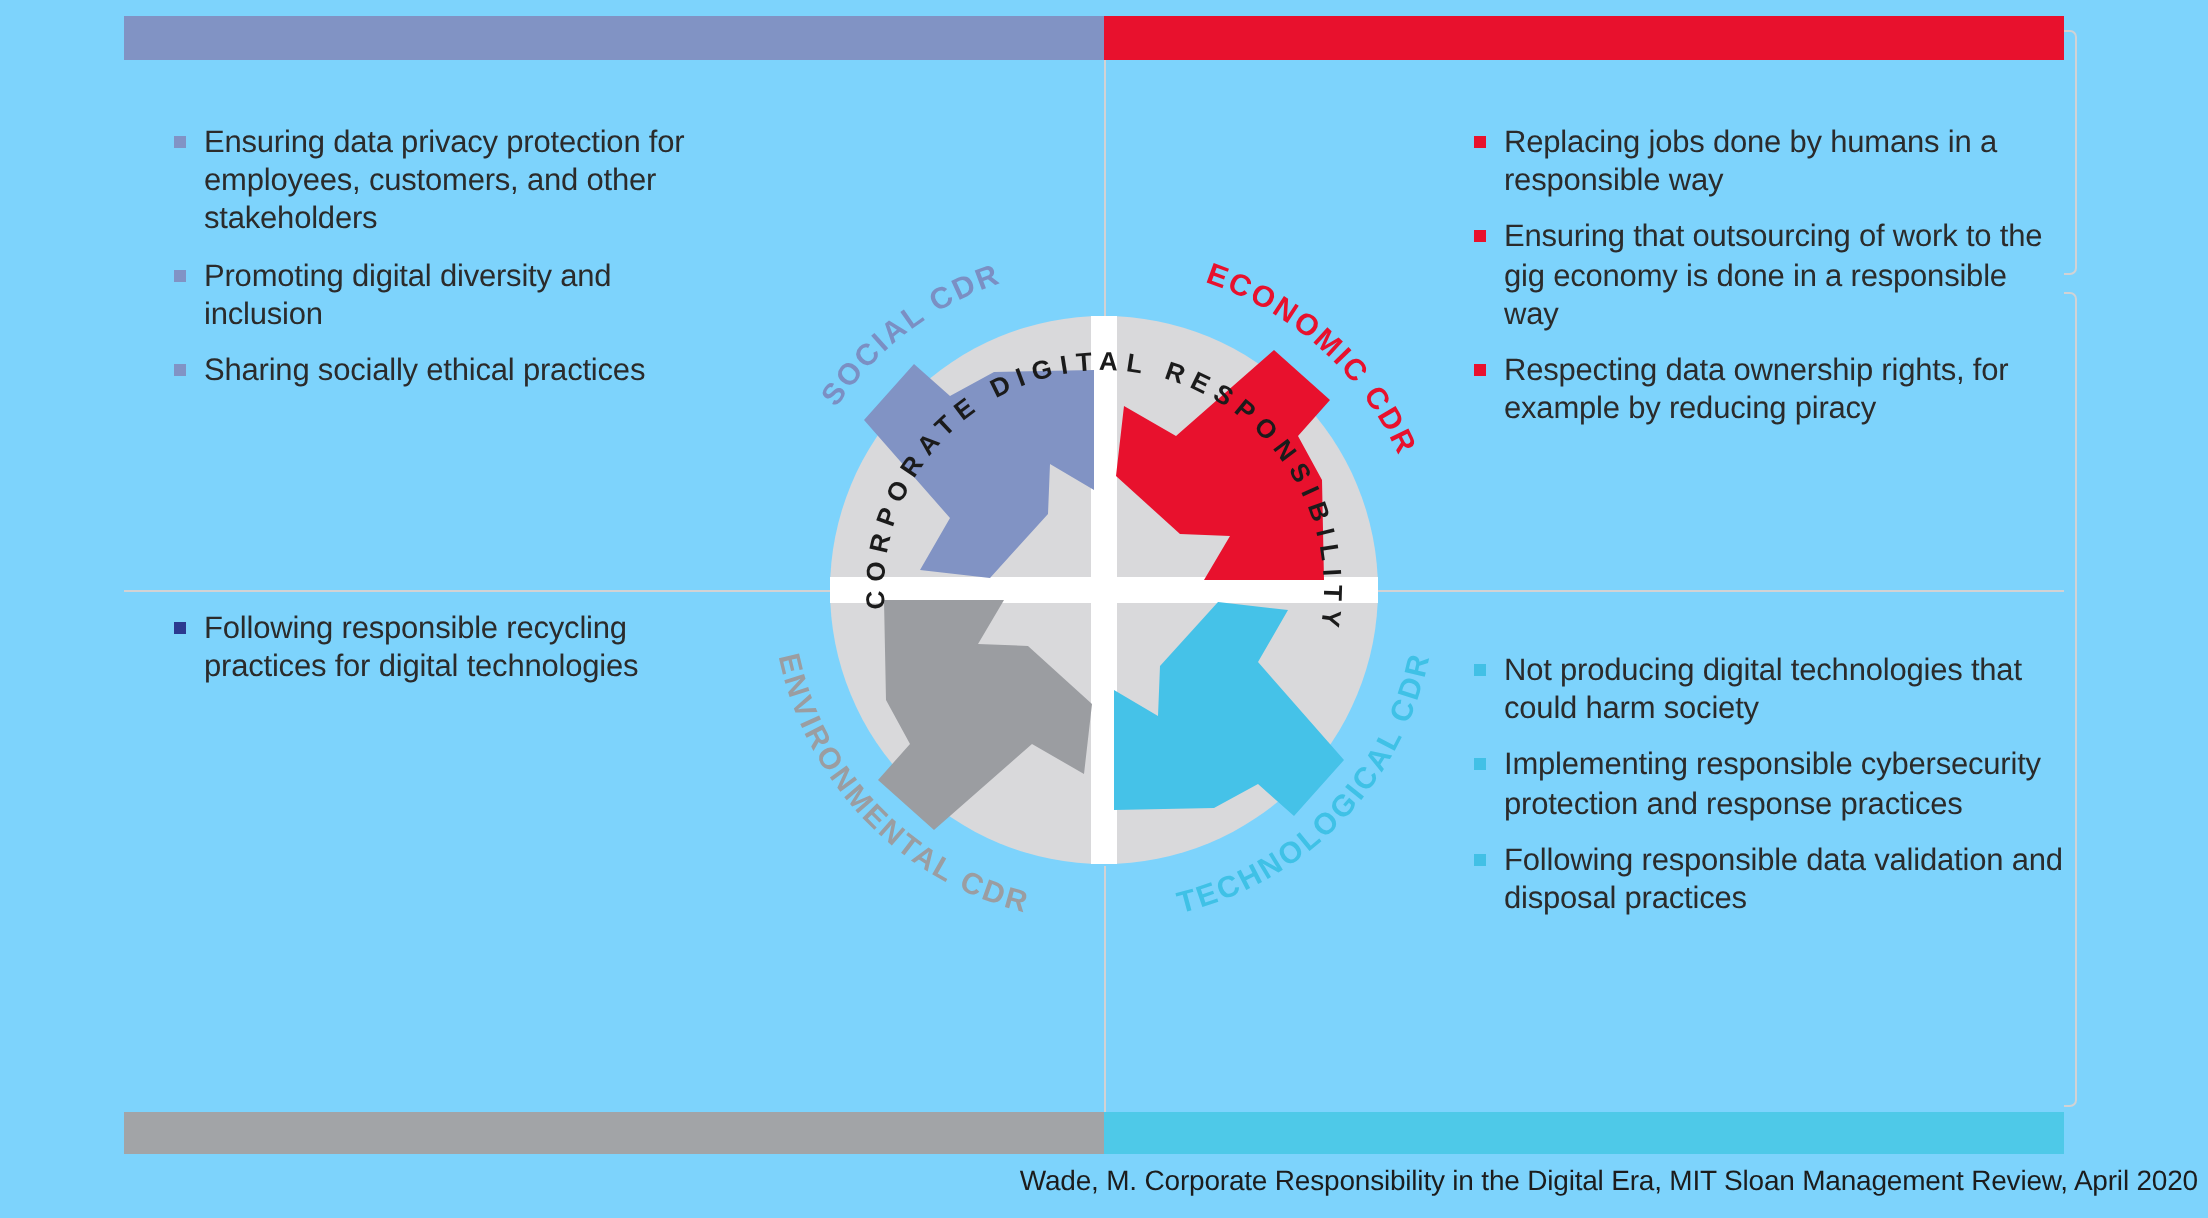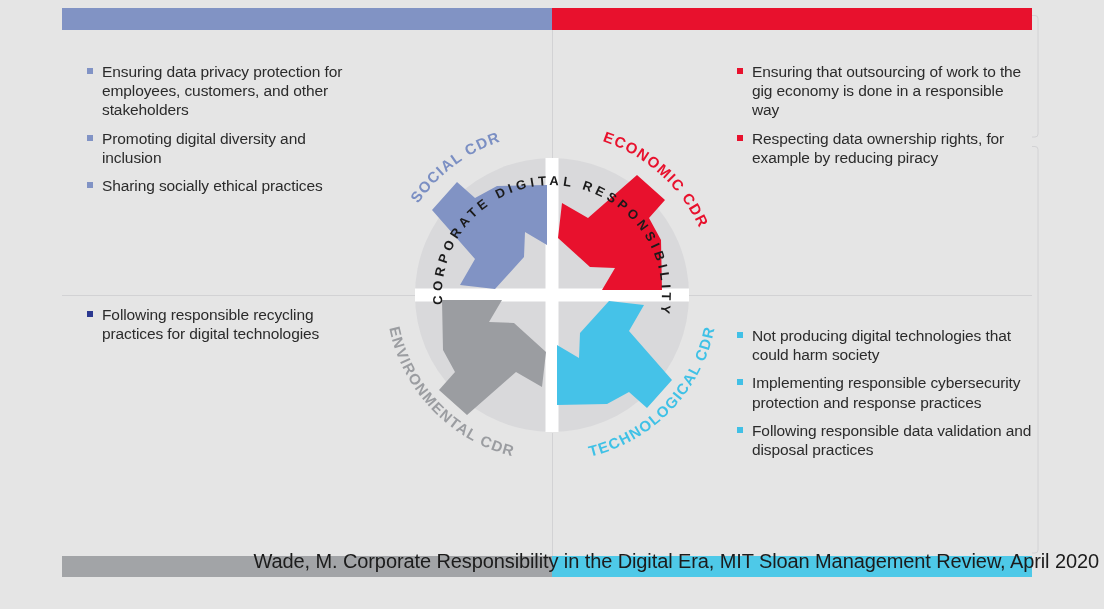--- a/index.html
+++ b/index.html
@@ -1,17 +1,17 @@
 <!DOCTYPE html>
 <html><head>
 <meta charset="utf-8">
 <style>
   html,body{margin:0;padding:0;background:#fff;width:1104px;height:609px;overflow:hidden;
             font-family:"Liberation Sans",sans-serif;}
-  .stage{position:relative;width:1104px;height:609px;background:#e5e5e5;text-decoration:underline;}
+  .stage{position:relative;width:1104px;height:609px;background:#7dd3fc;text-decoration:underline;}
 
   
   .bar{position:absolute;display:flex;}
   .bar-top{left:62px;top:8px;width:970px;height:22px;}
   .bar-bottom{left:62px;top:556px;width:970px;height:21px;}
   .bar-seg{height:100%;}
   .seg-social{background:#8193c4;width:490px;}
   .seg-economic{background:#e8112d;width:480px;}
   .seg-environmental{background:#a2a4a7;width:490px;}
   .seg-technological{background:#4ec9e8;width:480px;}
@@ -29,21 +29,21 @@
   .grp-economic{left:737px;top:62px;width:290px;}
   .grp-environmental{left:87px;top:305px;width:285px;}
   .grp-technological{left:737px;top:326px;width:295px;}
 
   
   .diagram{position:absolute;left:362px;top:105px;z-index:2;}
   .arc-label{font-weight:bold;font-size:15px;letter-spacing:1.3px;}
   .arc-title{font-weight:bold;font-size:13px;letter-spacing:4px;fill:#1b1b1b;}
 
   
-  .footer{position:absolute;right:5px;top:550px;z-index:3;font-size:20px;color:#1c1c1c;
+  .footer{position:absolute;right:5px;top:582px;z-index:3;font-size:14px;color:#1c1c1c;
           letter-spacing:-0.1px;}
 </style>
 </head>
 <body>
 
 <div class="stage">
 
   <div class="bar bar-top">
     <div class="bar-seg seg-social"></div>
     <div class="bar-seg seg-economic"></div>
@@ -76,20 +76,24 @@
         <span class="bt">Promoting digital diversity and inclusion</span>
       </div>
       <div class="bi">
         <span class="bm"></span>
         <span class="bt">Sharing socially ethical practices</span>
       </div>
     </div>
 
   <div class="bullets grp-economic" style="--bullet: #e8112d;">
 
+  <div class="bi">
+        <span class="bm"></span>
+        <span class="bt">Replacing jobs done by humans in a responsible way</span>
+      </div>
       <div class="bi">
         <span class="bm"></span>
         <span class="bt">Ensuring that outsourcing of work to the gig economy is done in a responsible way</span>
       </div>
       <div class="bi">
         <span class="bm"></span>
         <span class="bt">Respecting data ownership rights, for example by reducing piracy</span>
       </div>
     </div>
 

